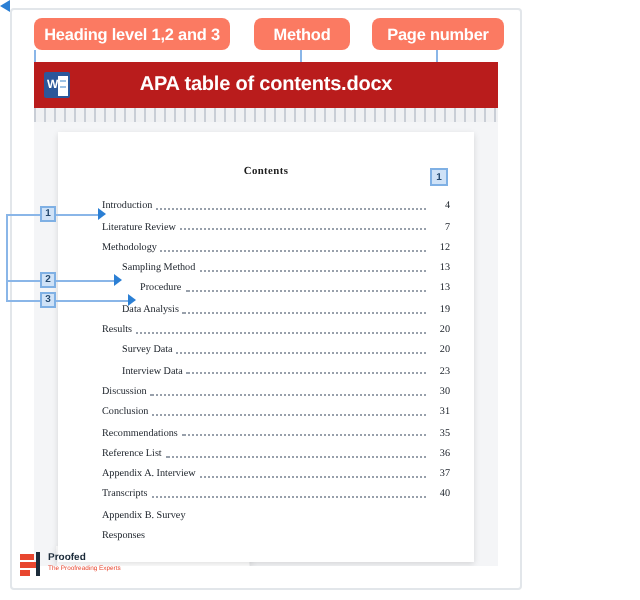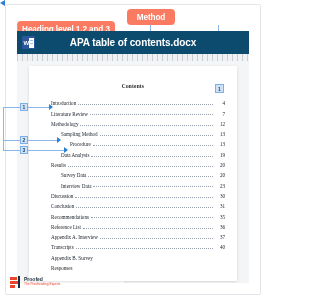--- a/index.html
+++ b/index.html
@@ -16,37 +16,37 @@
     border:1px solid #e2e6ea;border-radius:2px;box-sizing:border-box;
   }
 
   
   .badge{
     position:absolute;background:#fb7a62;color:#ffffff;
     border-radius:4px;font-weight:bold;
     display:flex;align-items:center;justify-content:center;
     letter-spacing:-0.1px;white-space:nowrap;
   }
-  #badge-heading-levels{left:17px;top:9px;width:98px;height:16px;font-size:8.2px;margin-top:12px;}
+  #badge-heading-levels{left:17px;top:9px;width:98px;height:16px;font-size:8.2px;}
   #badge-heading{left:127px;top:9px;width:48px;height:16px;font-size:8.2px;}
   #badge-pagenum{left:186px;top:9px;width:66px;height:16px;font-size:8.2px;}
 
   
   .lead{position:absolute;background:#8ab6e8;}
   #lead-hl-v{left:17px;top:25px;width:1px;height:58px;}
   #lead-hl-h{left:17px;top:82px;width:10px;height:1px;}
   #lead-h-v{left:150px;top:25px;width:1px;height:68px;}
   #lead-p-v{left:218px;top:25px;width:1px;height:58px;}
   #lead-p-v2{left:210px;top:83px;width:1px;height:10px;}
   #lead-p-h{left:210px;top:93px;width:12px;height:1px;}
 
   
   .header-bar{
     position:absolute;left:17px;top:31px;width:232px;height:23px;
-    background:#0c4a6e;display:flex;align-items:center;
+    background:#b91c1c;display:flex;align-items:center;
   }
   .word-icon{
     width:13px;height:13px;margin-left:5px;position:relative;flex:none;
     background:#2b579a;border-radius:1px;
     display:flex;align-items:center;justify-content:flex-start;
   }
   .word-icon .w-letter{
     color:#ffffff;font-size:6px;font-weight:bold;line-height:1;margin-left:1.5px;
     font-family:"Liberation Sans", sans-serif;
   }
@@ -165,20 +165,21 @@
 </style>
 </head>
 <body>
 
 <div id="app">
 
   <div class="outer-frame"></div>
 
   <div class="badge" id="badge-heading-levels">Heading level 1,2 and 3</div>
   <div class="badge" id="badge-heading">Method</div>
+  <div class="badge" id="badge-pagenum">Page number</div>
 
   <div class="lead" id="lead-hl-v"></div>
   <div class="lead" id="lead-hl-h"></div>
   <div class="lead" id="lead-h-v"></div>
   <div class="lead" id="lead-p-v"></div>
   <div class="lead" id="lead-p-v2"></div>
   <div class="lead" id="lead-p-h"></div>
 
   <div class="header-bar">
     <div class="word-icon">

